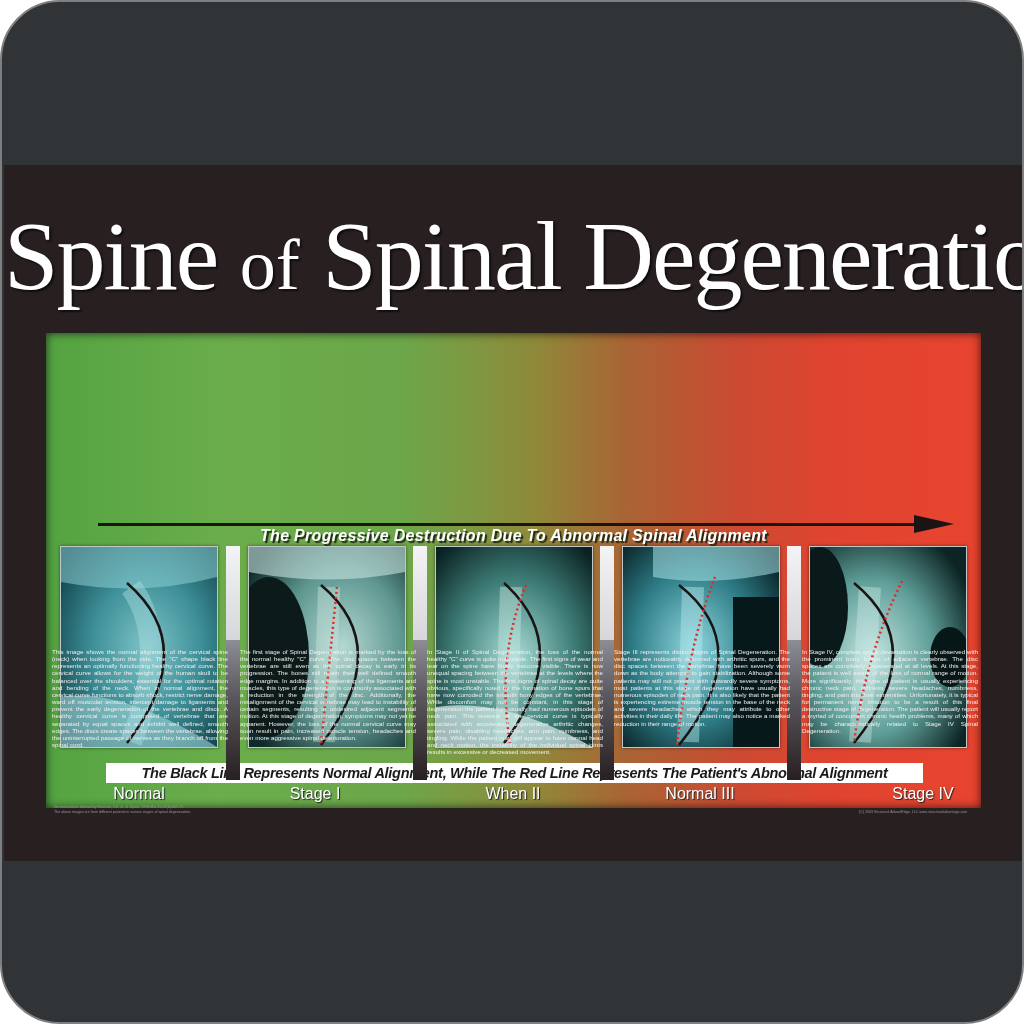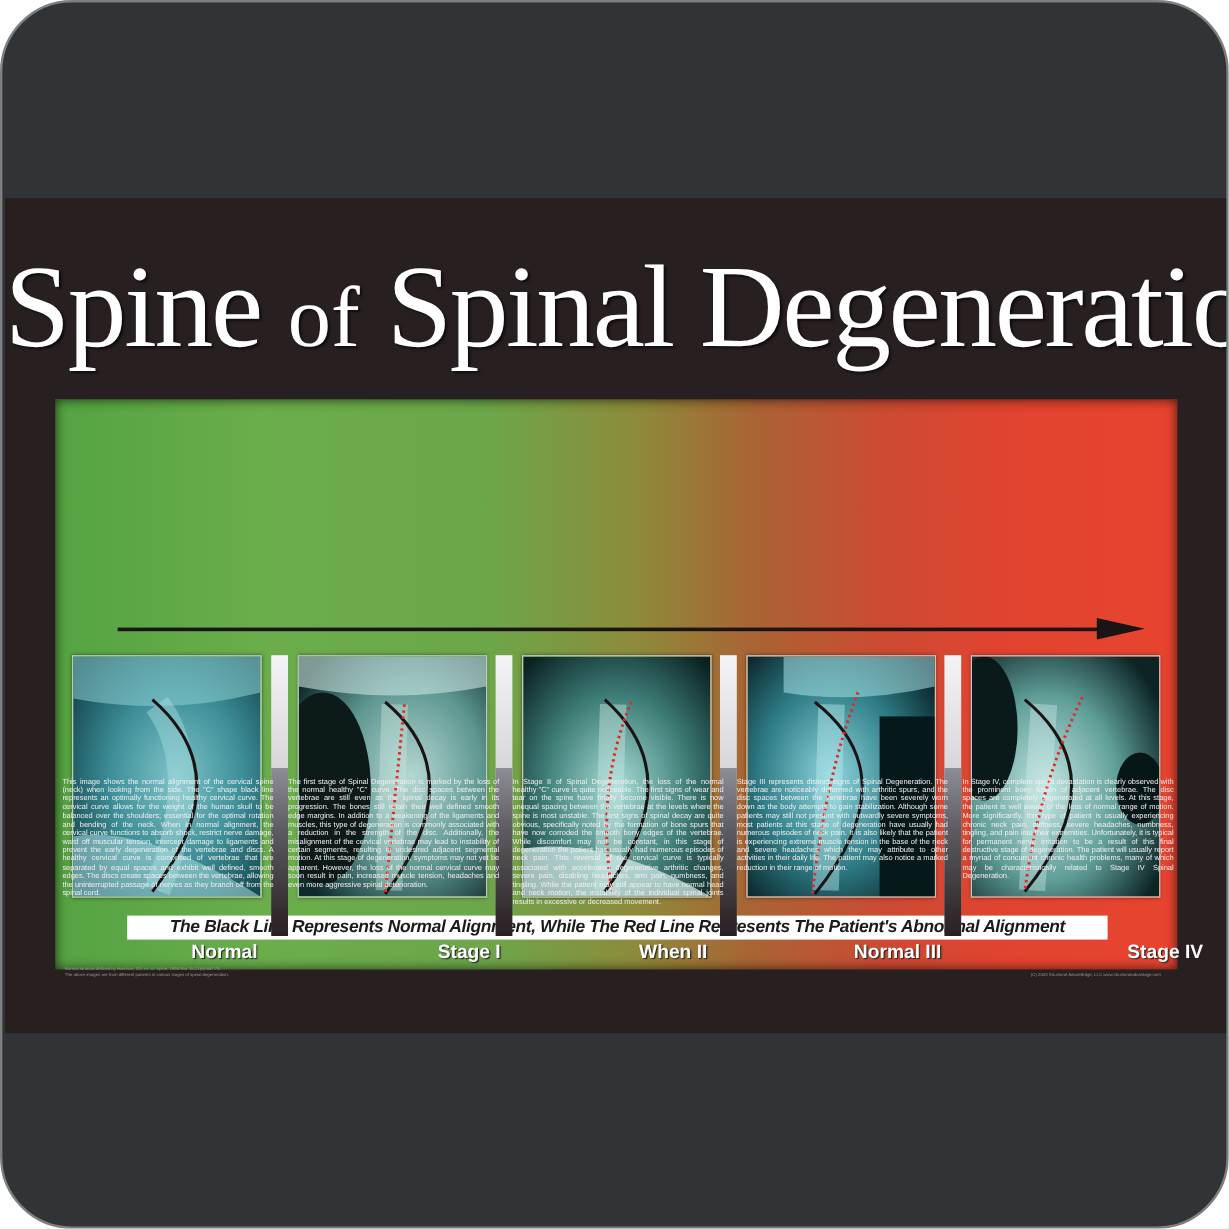--- a/index.html
+++ b/index.html
@@ -45,22 +45,22 @@
       position:absolute; top:0; width:14px; height:228px;
       background:linear-gradient(180deg,#f4f4f6 0%,#d8d8dc 40%,#a9a9b1 80%,#8d8d96 100%);
     }
     .caption {
       position:absolute; left:60px; top:430px; width:817px; height:20px; background:#ffffff;
       color:#1a1a1a; font-style:italic; font-weight:bold; font-size:14.5px; line-height:20px;
       text-align:center; white-space:nowrap; letter-spacing:-0.3px;
     }
     .stage-labels { position:absolute; left:0; top:452px; width:935px; height:22px; }
     .stage-label {
-      position:absolute; top:0; width:186px; text-align:center; color:#ffffff; font-weight:bold;
-      font-size:16px; text-shadow:1px 1px 1px #222;padding-left:48px;
+      position:absolute; top:0; width:186px; text-align:center; color:#ffffff; font-weight:normal;
+      font-size:16px; text-shadow:1px 1px 1px #222;
     }
     .desc-cols { position:absolute; left:48px; top:483px; width:930px; }
     .desc {
       position:absolute; top:0; width:176px; color:#f1eeee; font-size:6.2px; line-height:7.15px;
       text-align:justify;
     }
     .col-fade {
       position:absolute; top:475px; width:14px; height:140px;
       background:linear-gradient(180deg,#8d8d96 0%,#5a585e 40%,#281f21 100%);
     }
@@ -83,20 +83,21 @@
 
     <div class="title">
       <span>Spine</span>
       <span class="of">of</span>
       <span>Spinal Degeneration</span>
     </div>
 
     <div class="band">
       <div class="arrow-line"></div>
       <div class="arrow-head"></div>
+      <div class="subtitle">The Progressive Destruction Due To Abnormal Spinal Alignment</div>
 
       <div class="panels">
 
         <div class="xray" style="left:0px;">
           <svg width="156" height="200" viewBox="0 0 156 200">
             <defs>
               <radialGradient id="g1" cx="55%" cy="50%" r="70%">
                 <stop offset="0%" stop-color="#7fc4c8"></stop>
                   <stop offset="50%" stop-color="#3d8f98"></stop>
                   <stop offset="100%" stop-color="#0e3c44"></stop>
@@ -183,21 +184,21 @@
             <path d="M44,36 Q122,100 44,196" stroke="#1a1414" stroke-width="2.5" fill="none"></path>
             <path d="M92,34 Q55,110 44,196" stroke="#e02a2a" stroke-width="2.5" stroke-dasharray="2,3" fill="none"></path>
           </svg>
         </div>
       </div>
 
       <div class="caption">The Black Line Represents Normal Alignment, While The Red Line Represents The Patient's Abnormal Alignment</div>
 
       <div class="stage-labels">
         <div class="stage-label" style="left:0px;">Normal</div>
-        <div class="stage-label" style="left:204px;text-align:center;">Stage I</div>
+        <div class="stage-label" style="left:176px;text-align:center;">Stage I</div>
         <div class="stage-label" style="left:374px;">When II</div>
         <div class="stage-label" style="left:561px;">Normal III</div>
         <div class="stage-label" style="left:784px;">Stage IV</div>
       </div>
     </div>
 
     <div class="col-fade" style="left:222px;"></div>
     <div class="col-fade" style="left:409px;"></div>
     <div class="col-fade" style="left:596px;"></div>
     <div class="col-fade" style="left:783px;"></div>

